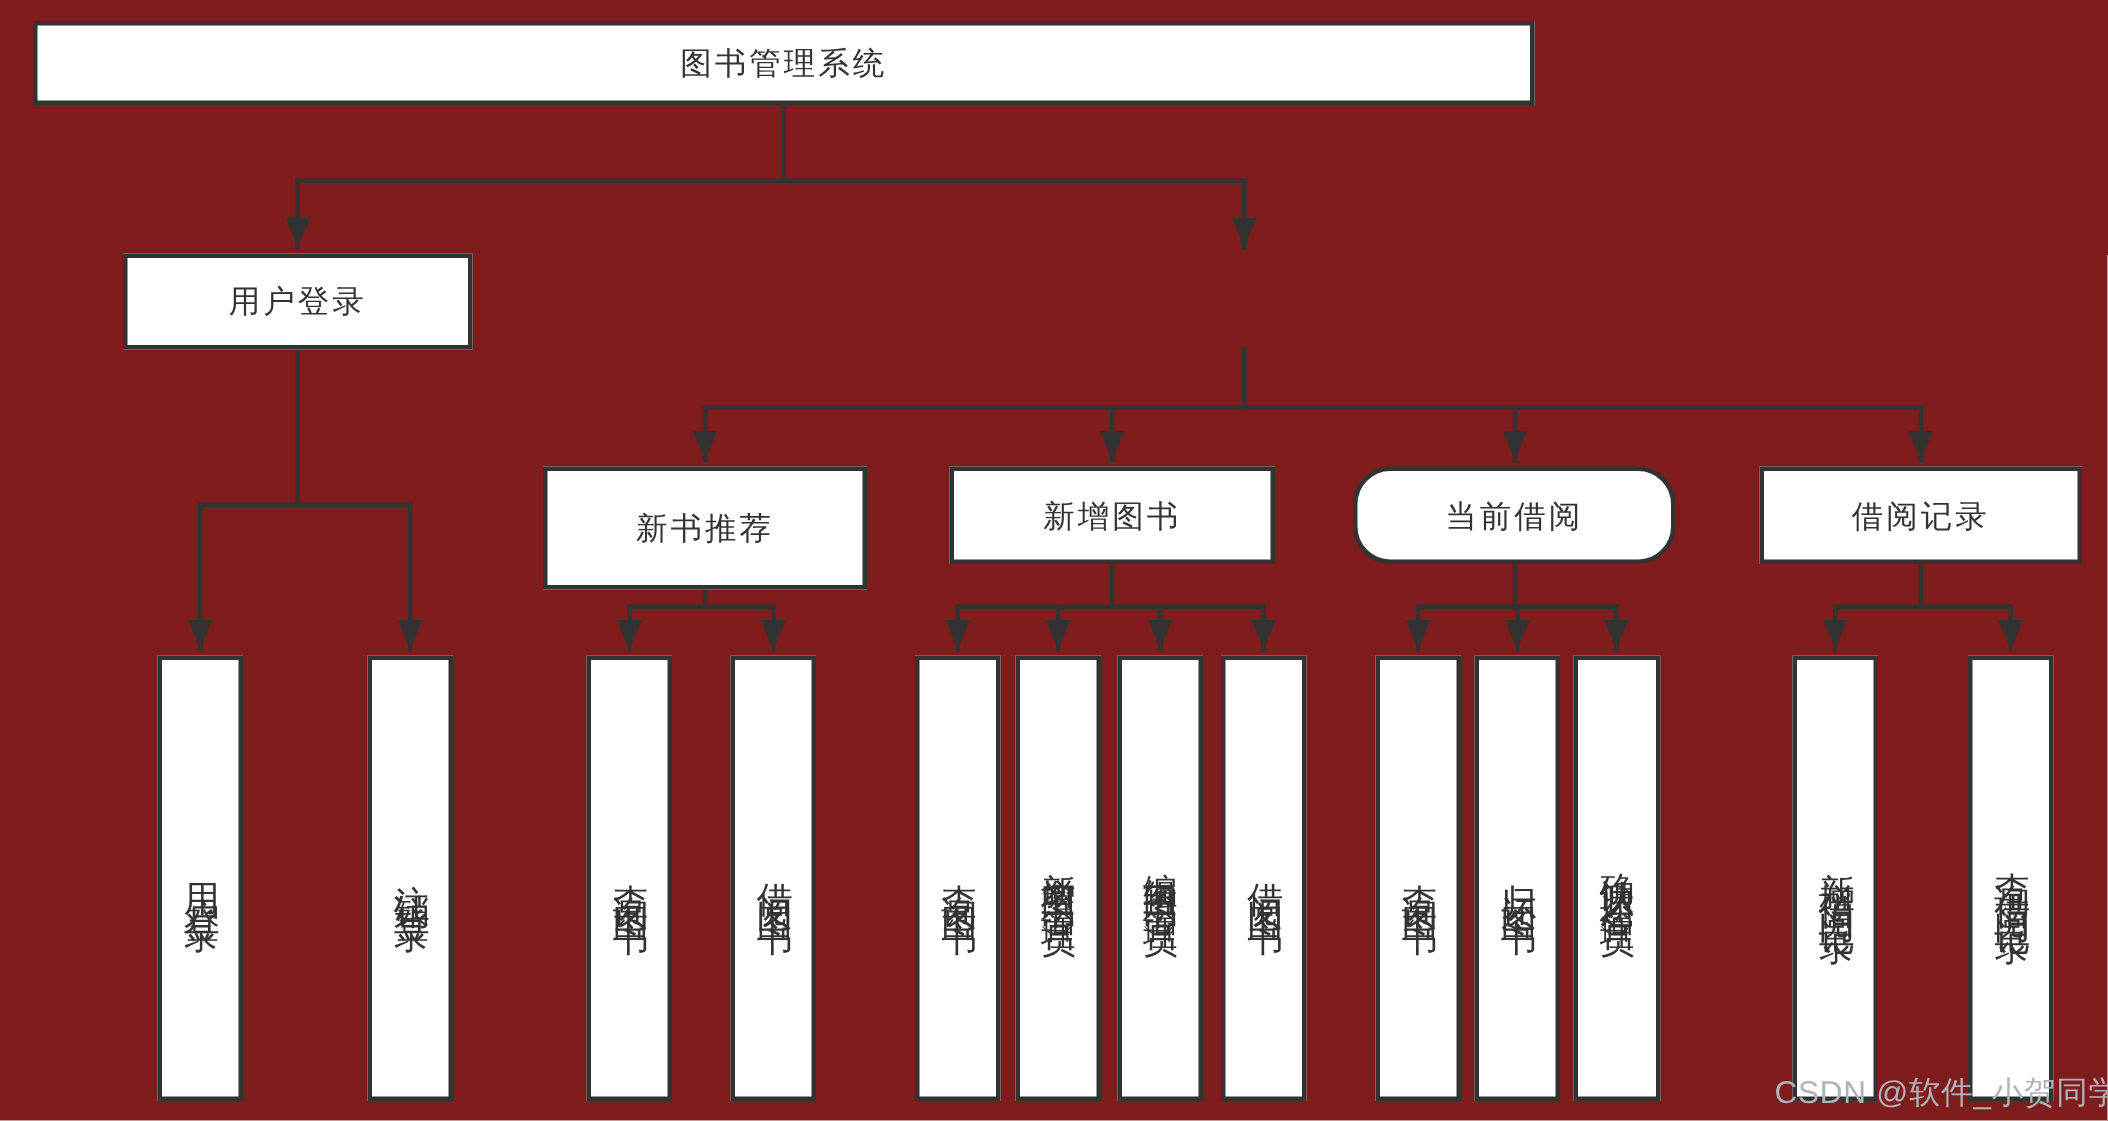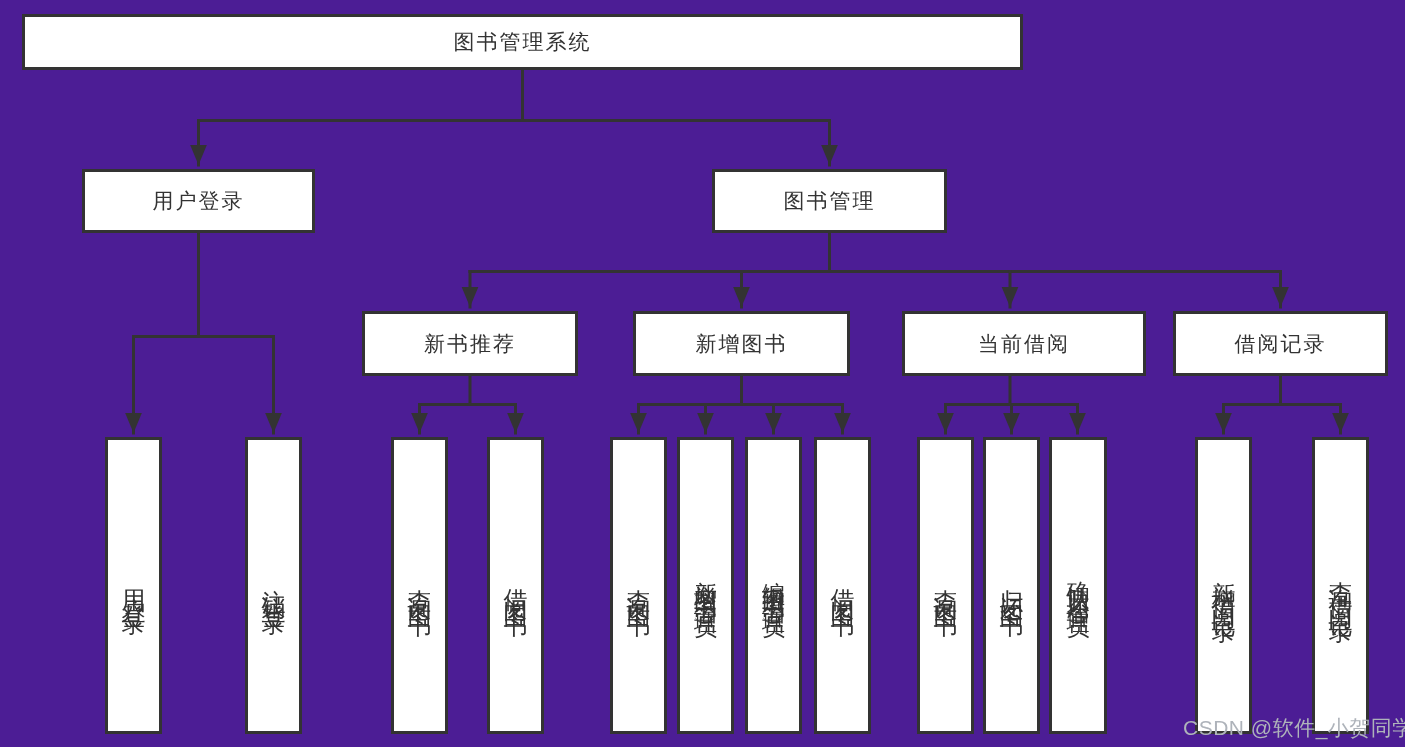--- a/index.html
+++ b/index.html
@@ -5,21 +5,21 @@
   html, body {
     margin: 0;
     padding: 0;
     background: #ffffff;
     font-family: "Liberation Sans", "DejaVu Sans", sans-serif;
   }
   #stage {
     position: relative;
     width: 1405px;
     height: 747px;
-    background: #4c1d95;
+    background: #7f1d1d;
     overflow: hidden;
     text-decoration: underline;
   }
   #connectors {
     position: absolute;
     left: 0;
     top: 0;
     pointer-events: none;
   }
   .node {
@@ -114,31 +114,28 @@
     </g>
   </svg>
 
   <div class="node" style="left:22px; top:14px; width:1001px; height:56px;">
     <span class="hlabel">图书管理系统</span>
   </div>
 
   <div class="node" style="left:82px; top:169px; width:233px; height:64px;">
     <span class="hlabel">用户登录</span>
   </div>
-  <div class="node" style="left:712px; top:169px; width:235px; height:64px;">
-    <span class="hlabel">图书管理</span>
-  </div>
 
-  <div class="node" style="left:362px; top:311px; width:216px; height:65px;">
+  <div class="node" style="left:362px; top:311px; width:216px; height:82px;">
     <span class="hlabel">新书推荐</span>
   </div>
   <div class="node" style="left:633px; top:311px; width:217px; height:65px;">
     <span class="hlabel">新增图书</span>
   </div>
-  <div class="node" style="left:902px; top:311px; width:244px; height:65px;">
+  <div class="node" style="left:902px; top:311px; width:215px; height:65px;border-radius:25px;">
     <span class="hlabel">当前借阅</span>
   </div>
   <div class="node" style="left:1173px; top:311px; width:215px; height:65px;">
     <span class="hlabel">借阅记录</span>
   </div>
 
   <div class="node leaf" style="left:105px; top:437px; width:57px; height:297px;">
     <span>用户登录</span>
   </div>
   <div class="node leaf" style="left:245px; top:437px; width:57px; height:297px;">

